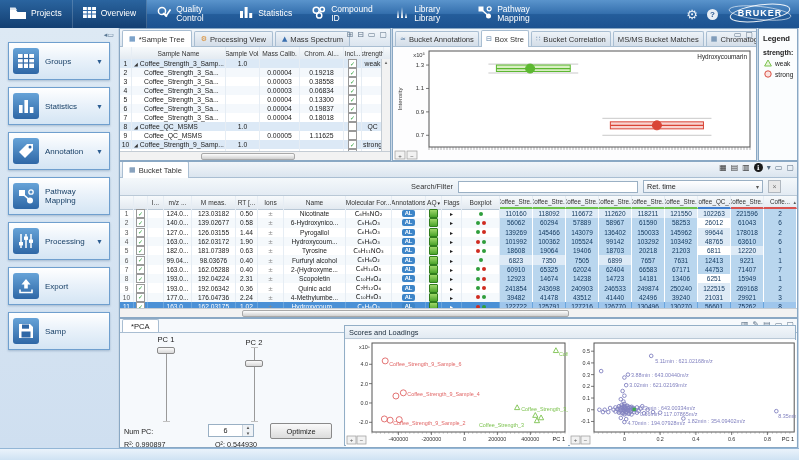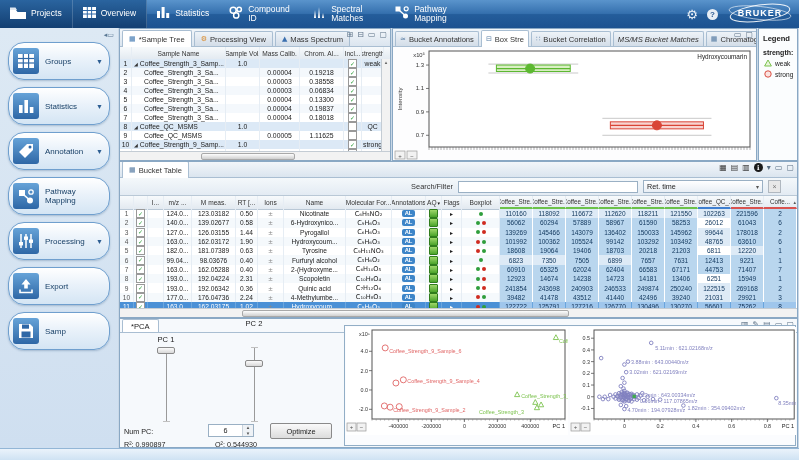--- a/index.html
+++ b/index.html
@@ -14,21 +14,21 @@
   .tb-item.dark{background:linear-gradient(180deg,#2a649f,#133f72);border-right:1px solid rgba(255,255,255,.18)}
   .tb-label{max-width:44px}
   .tb-right{margin-left:auto;display:flex;align-items:center;gap:9px;padding-right:6px}
   .gear-glyph{font-family:"DejaVu Sans",sans-serif;font-size:13px;color:#eaf1f8}
   .help-circle{width:11px;height:11px;border-radius:50%;background:#e8eef5;color:#2a5a93;font-size:8px;
     font-weight:bold;display:flex;align-items:center;justify-content:center}
   
   .sidebar{position:absolute;left:0;top:28px;width:118px;height:420px;box-sizing:border-box;
     background:linear-gradient(180deg,#dde9f4,#cfdff0);padding-top:14px}
   .sb-collapse{position:absolute;top:3px;right:4px;font-size:7px;color:#5a7894}
-  .sb-btn{width:102px;height:38px;margin:0 auto 7px;border:1px solid #6f9fce;border-radius:16px;box-sizing:border-box;
+  .sb-btn{width:102px;height:38px;margin:0 auto 7px;border:1px solid #6f9fce;border-radius:0;box-sizing:border-box;
     background:linear-gradient(180deg,#ffffff,#eaf2fa 45%,#d4e5f4);display:flex;align-items:center;gap:6px;
     padding:0 4px;box-shadow:0 1px 2px rgba(50,90,130,.3)}
   .sb-ico{width:26px;height:26px;border-radius:3px;flex:0 0 26px;
     background:linear-gradient(180deg,#66a3d8,#2e67a6);display:flex;align-items:center;justify-content:center}
   .sb-label{font-size:8px;color:#173f66;flex:1}
   .sb-caret{color:#2d5e92;font-size:7px;padding-right:2px}
   
   .panel{position:absolute;background:#fff;border:1px solid #8aa8c4;box-sizing:border-box;overflow:hidden}
   .tabbar{display:flex;align-items:flex-end;height:17px;background:linear-gradient(180deg,#f2f6fa,#dbe5ef);
     border-bottom:1px solid #a9bed2;position:relative}
@@ -124,40 +124,48 @@
             <g stroke="#2e67a6">
               <line x1="0" y1="3.5" x2="13" y2="3.5"></line>
               <line x1="0" y1="7" x2="13" y2="7"></line>
               <line x1="4.3" y1="0" x2="4.3" y2="11"></line>
               <line x1="8.6" y1="0" x2="8.6" y2="11"></line>
             </g>
           </svg></span>
         <span class="tb-label">Overview</span>
       </div>
       <div class="tb-item">
+        <span><svg width="14" height="13" viewBox="0 0 14 13">
+            <circle cx="5" cy="5" r="3.6" fill="none" stroke="#fff" stroke-width="1.5"></circle>
+            <line x1="7.5" y1="7.5" x2="10" y2="10.5" stroke="#fff" stroke-width="1.5"></line>
+            <path d="M6 7 L9 10 L13.5 3.5" fill="none" stroke="#fff" stroke-width="1.6"></path>
+          </svg></span>
+        <span class="tb-label">Quality Control</span>
+      </div>
+      <div class="tb-item">
         <span><svg width="13" height="11" viewBox="0 0 13 11">
             <rect x="0" y="4" width="3" height="7" fill="#fff"></rect>
             <rect x="4.6" y="0" width="3" height="11" fill="#fff"></rect>
             <rect x="9.2" y="6" width="3" height="5" fill="#fff"></rect>
           </svg></span>
         <span class="tb-label">Statistics</span>
       </div>
       <div class="tb-item">
         <span><svg width="14" height="13" viewBox="0 0 14 13">
             <circle cx="4.2" cy="4.2" r="3" fill="none" stroke="#fff" stroke-width="1.5"></circle>
             <circle cx="10.2" cy="3.4" r="2.2" fill="none" stroke="#fff" stroke-width="1.5"></circle>
             <circle cx="7.2" cy="9.4" r="2.6" fill="none" stroke="#fff" stroke-width="1.5"></circle>
           </svg></span>
         <span class="tb-label">Compound ID</span>
       </div>
       <div class="tb-item">
         <span><svg width="14" height="11" viewBox="0 0 14 11">
             <path d="M0 11 L2 11 3 3 4 11 6 11 7 0 8 11 10 11 11 6 12 11 14 11 14 11 0 11 Z" fill="#fff"></path>
           </svg></span>
-        <span class="tb-label">Spectral Matches</span>
+        <span class="tb-label">Library Library</span>
       </div>
       <div class="tb-item">
         <span><svg width="14" height="13" viewBox="0 0 14 13">
             <rect x="0.5" y="0.5" width="5" height="5" fill="#fff"></rect>
             <circle cx="10.5" cy="10" r="2.5" fill="#fff"></circle>
             <line x1="4.5" y1="4.5" x2="9.5" y2="9" stroke="#fff" stroke-width="1.4"></line>
             <circle cx="11.2" cy="2.8" r="2" fill="none" stroke="#fff" stroke-width="1.2"></circle>
           </svg></span>
         <span class="tb-label">Pathway Mapping</span>
       </div>
@@ -434,21 +442,21 @@
           <span>Bucket Annotations</span>
         </div>
         <div class="tab active" style="padding: 0px 4px;">
           <span class="tabico" style="color: rgb(90, 127, 165);">⊟</span>
           <span>Box Stre</span>
         </div>
         <div class="tab" style="padding: 0px 4px;">
           <span class="tabico" style="color: rgb(90, 127, 165);">∷</span>
           <span>Bucket Correlation</span>
         </div>
-        <div class="tab" style="padding: 0px 4px; font-style: italic;">
+        <div class="tab" style="padding: 0px 4px;">
           <span>MS/MS Bucket Matches</span>
         </div>
         <div class="tab" style="padding: 0px 4px;">
           <span class="tabico" style="color: rgb(90, 127, 165);">▦</span>
           <span>Chromatograms</span>
         </div>
       </div>
     <div class="win-icons">
       <span class="glyph">▭</span>
       <span class="glyph">▢</span>
@@ -1082,21 +1090,21 @@
   <div class="pca-head"></div>
   <div class="win-icons" style="top:2px">
     <span class="glyph">▥</span>
     <span class="glyph">✎</span>
     <span class="glyph">▤</span>
     <span class="glyph">▭</span>
     <span class="glyph">▢</span>
   </div>
 
   <div class="slider-label" style="left:26px;top:16px">PC 1</div>
-  <div class="slider-label" style="left:114px;top:0">PC 2</div>
+  <div class="slider-label" style="left:114px;top:19px">PC 2</div>
   <div class="slider-track" style="left:46px;top:28px;height:75px">
     <div class="slider-handle" style="top:0px"></div>
   </div>
   <div class="slider-track" style="left:134px;top:28px;height:75px">
     <div class="slider-handle" style="top:13px"></div>
   </div>
 
   <div class="pca-small" style="left:4px;top:108px">Num PC:</div>
   <div class="spinner" style="left:88px;top:105px">
     <div class="val">6</div>
@@ -1109,20 +1117,21 @@
       <span>Optimize</span>
     </div>
   <div class="pca-small" style="left:4px;top:121px">
     <span>R²:</span> <span>0.990897</span>
   </div>
   <div class="pca-small" style="left:95px;top:121px">
     <span>Q²:</span> <span>0.544930</span>
   </div>
 
   <div class="scores-box">
+    <div class="scores-head">Scores and Loadings</div>
     <div class="plots">
       <div style="background:#fff"><svg id="scores-svg" width="222" height="106">
             <rect x="26" y="3" width="193" height="89" fill="#ffffff" stroke="#555" stroke-width="1"></rect>
             <line x1="23" y1="24.282608695652176" x2="26" y2="24.282608695652176" stroke="#555" stroke-width="0.8"></line>
             <text x="22" y="26.282608695652176" text-anchor="end" font-size="5.4" fill="#333">4.0</text>
             <line x1="23" y1="43.630434782608695" x2="26" y2="43.630434782608695" stroke="#555" stroke-width="0.8"></line>
             <text x="22" y="45.630434782608695" text-anchor="end" font-size="5.4" fill="#333">2.0</text>
             <line x1="23" y1="62.978260869565226" x2="26" y2="62.978260869565226" stroke="#555" stroke-width="0.8"></line>
             <text x="22" y="64.97826086956522" text-anchor="end" font-size="5.4" fill="#333">0.0</text>
             <line x1="23" y1="82.32608695652173" x2="26" y2="82.32608695652173" stroke="#555" stroke-width="0.8"></line>

